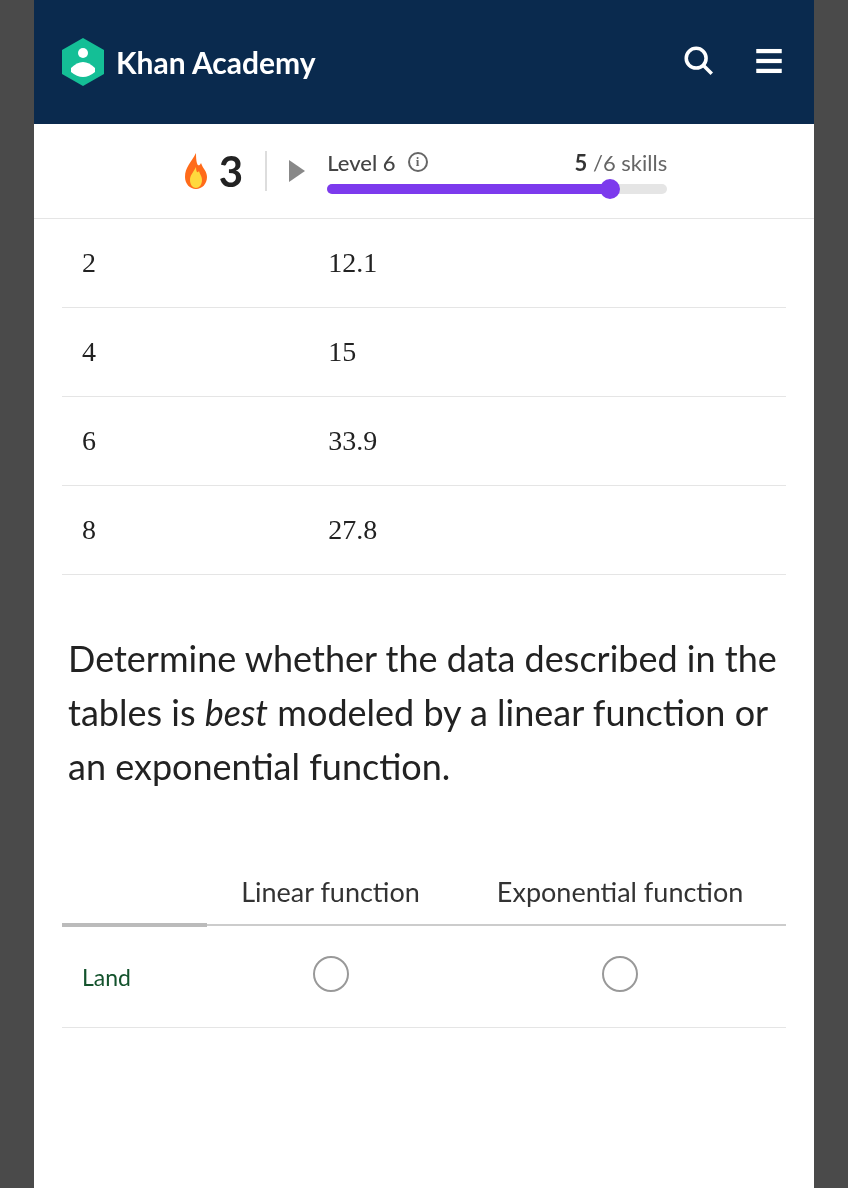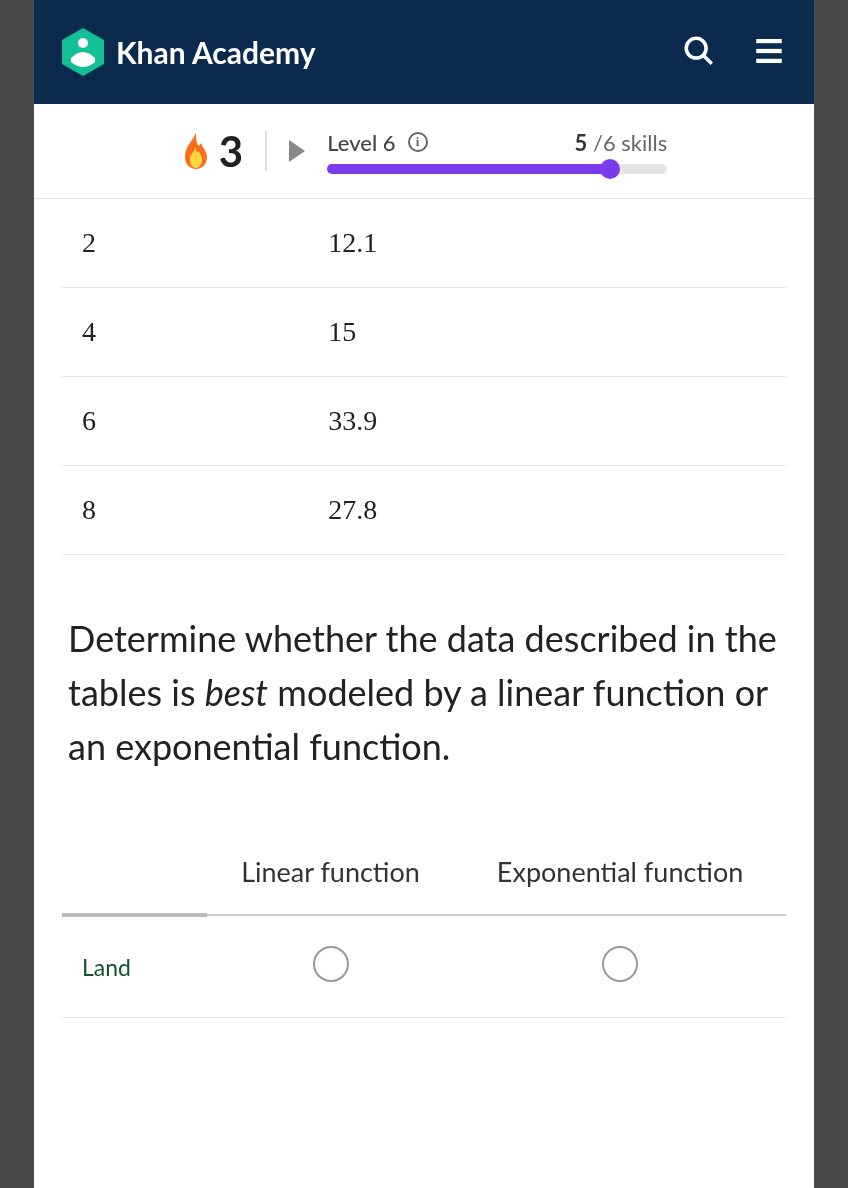--- a/index.html
+++ b/index.html
@@ -13,21 +13,21 @@
       overflow: hidden;
     }
     .app {
       width: 780px;
       background: #fff;
       display: flex;
       flex-direction: column;
     }
     .header {
       background: #0a2a4e;
-      height: 104px;
+      height: 124px;
       display: flex;
       align-items: center;
       padding: 0 28px;
       justify-content: space-between;
     }
     .brand {
       display: flex;
       align-items: center;
       gap: 12px;
     }
@@ -155,21 +155,21 @@
     }
     .question-text em { font-style: italic; }
     .answer-table {
       width: 100%;
       border-collapse: collapse;
     }
     .answer-table th {
       font-size: 27px;
       font-weight: 400;
       color: #333;
-      padding: 18px 10px 26px 10px;
+      padding: 18px 10px 16px 10px;
       text-align: center;
       border-bottom: 2px solid #ccc;
     }
     .answer-table th:first-child {
       width: 20%;
       border-bottom: 4px solid #bbb;
     }
     .answer-table td {
       padding: 30px 10px;
       border-bottom: 1px solid #e5e5e5;

